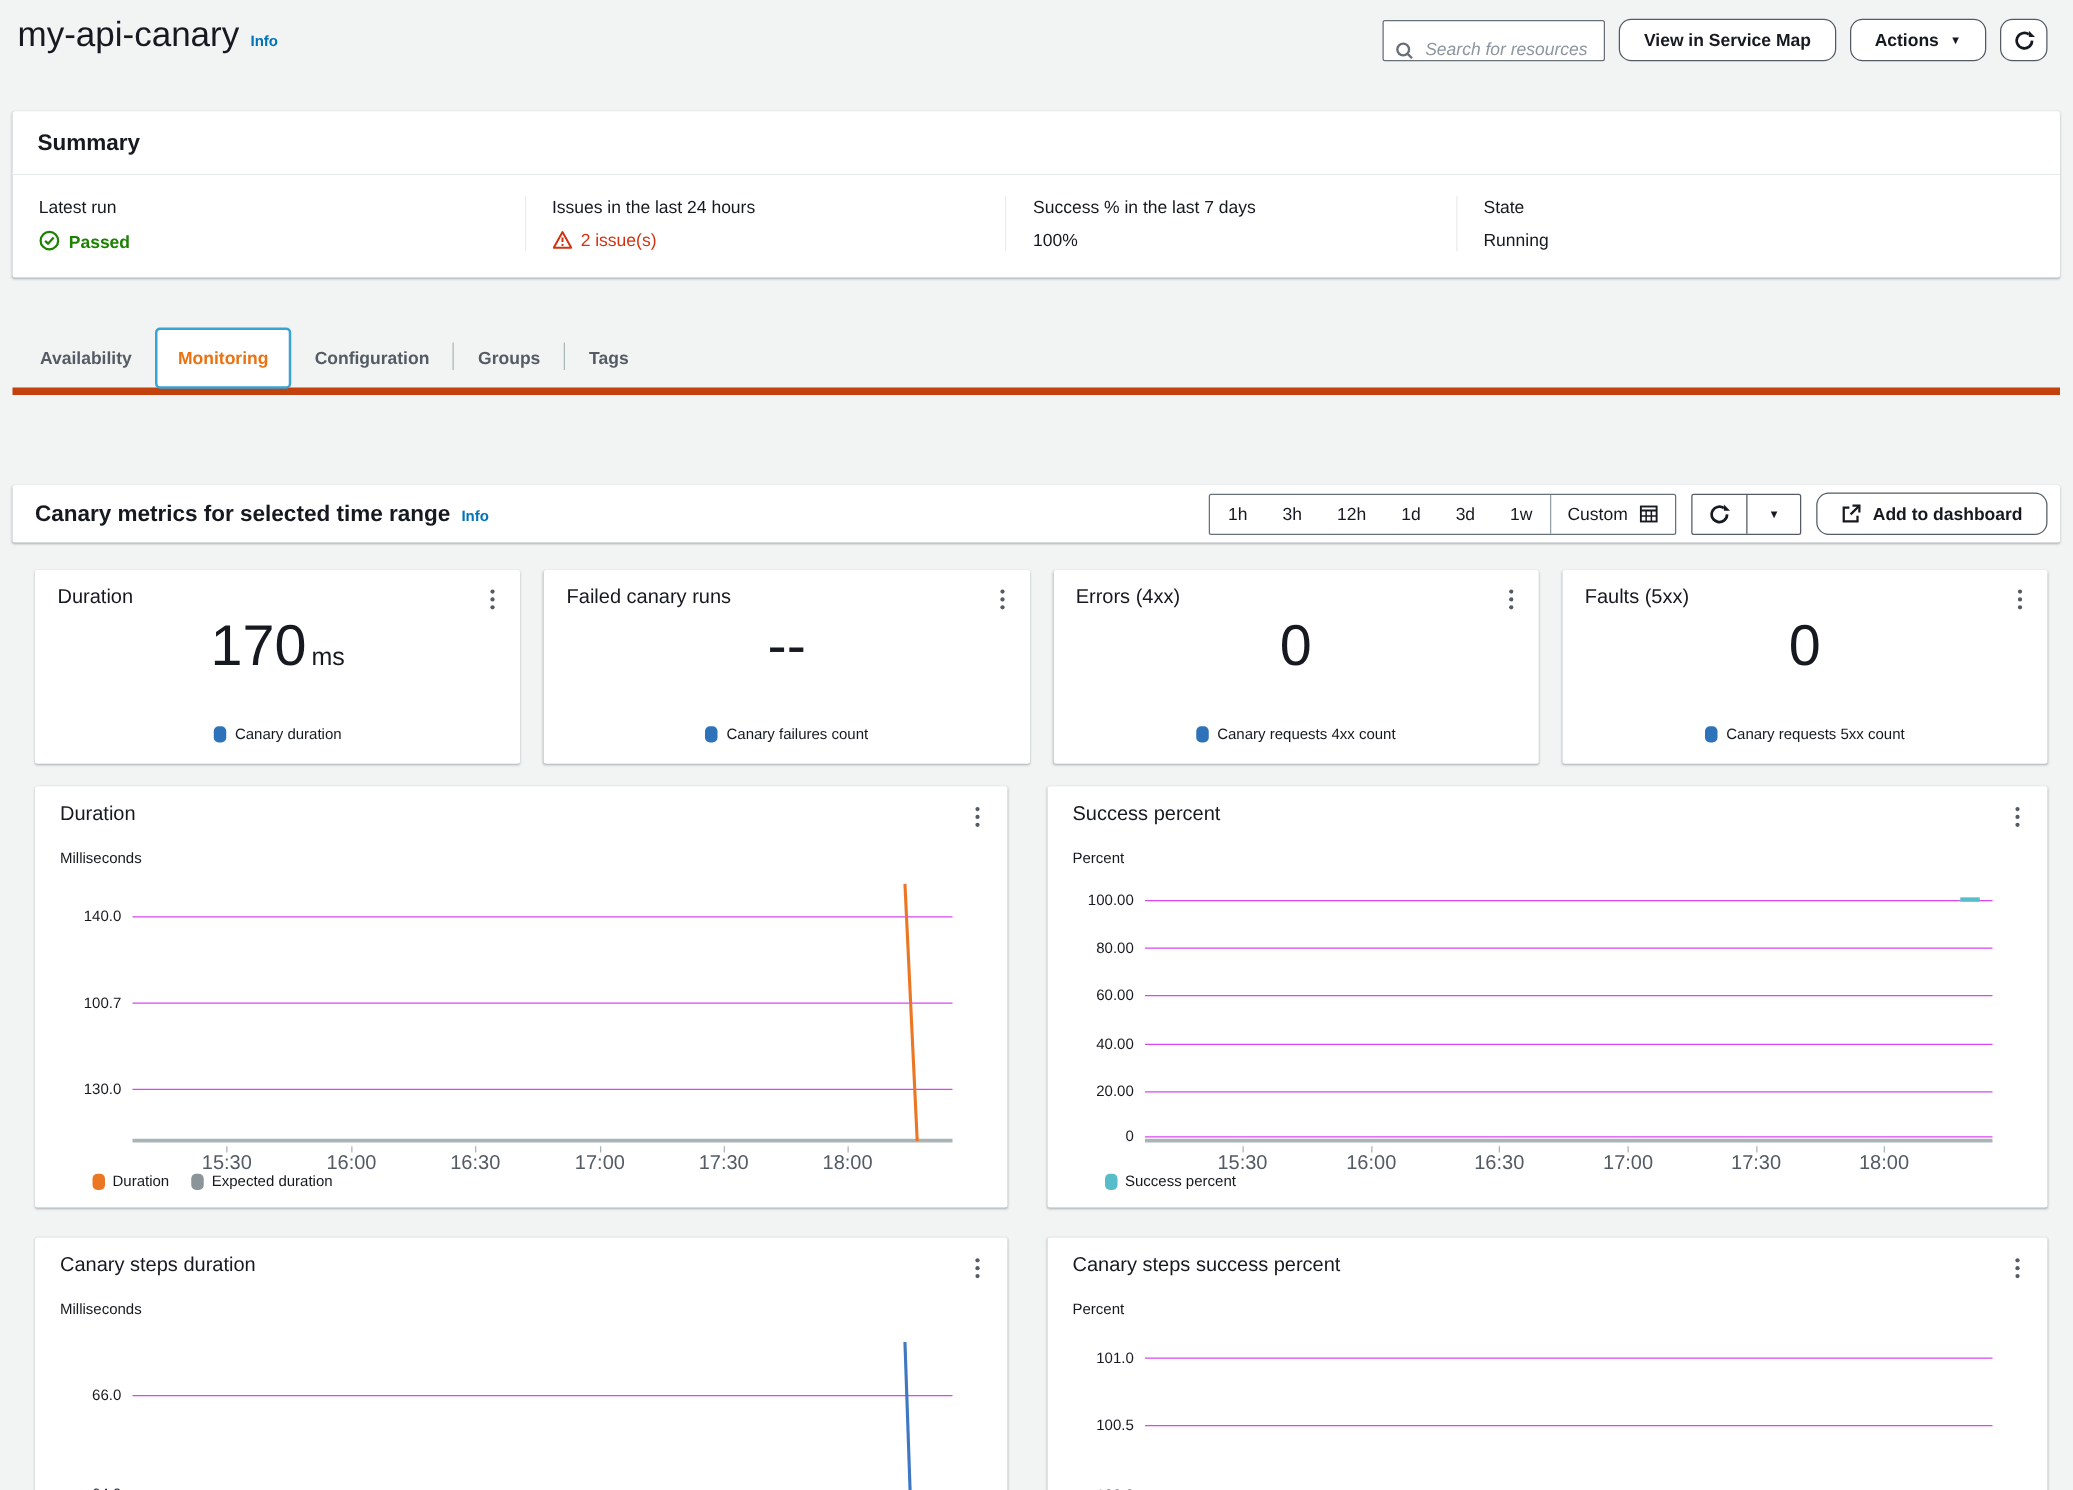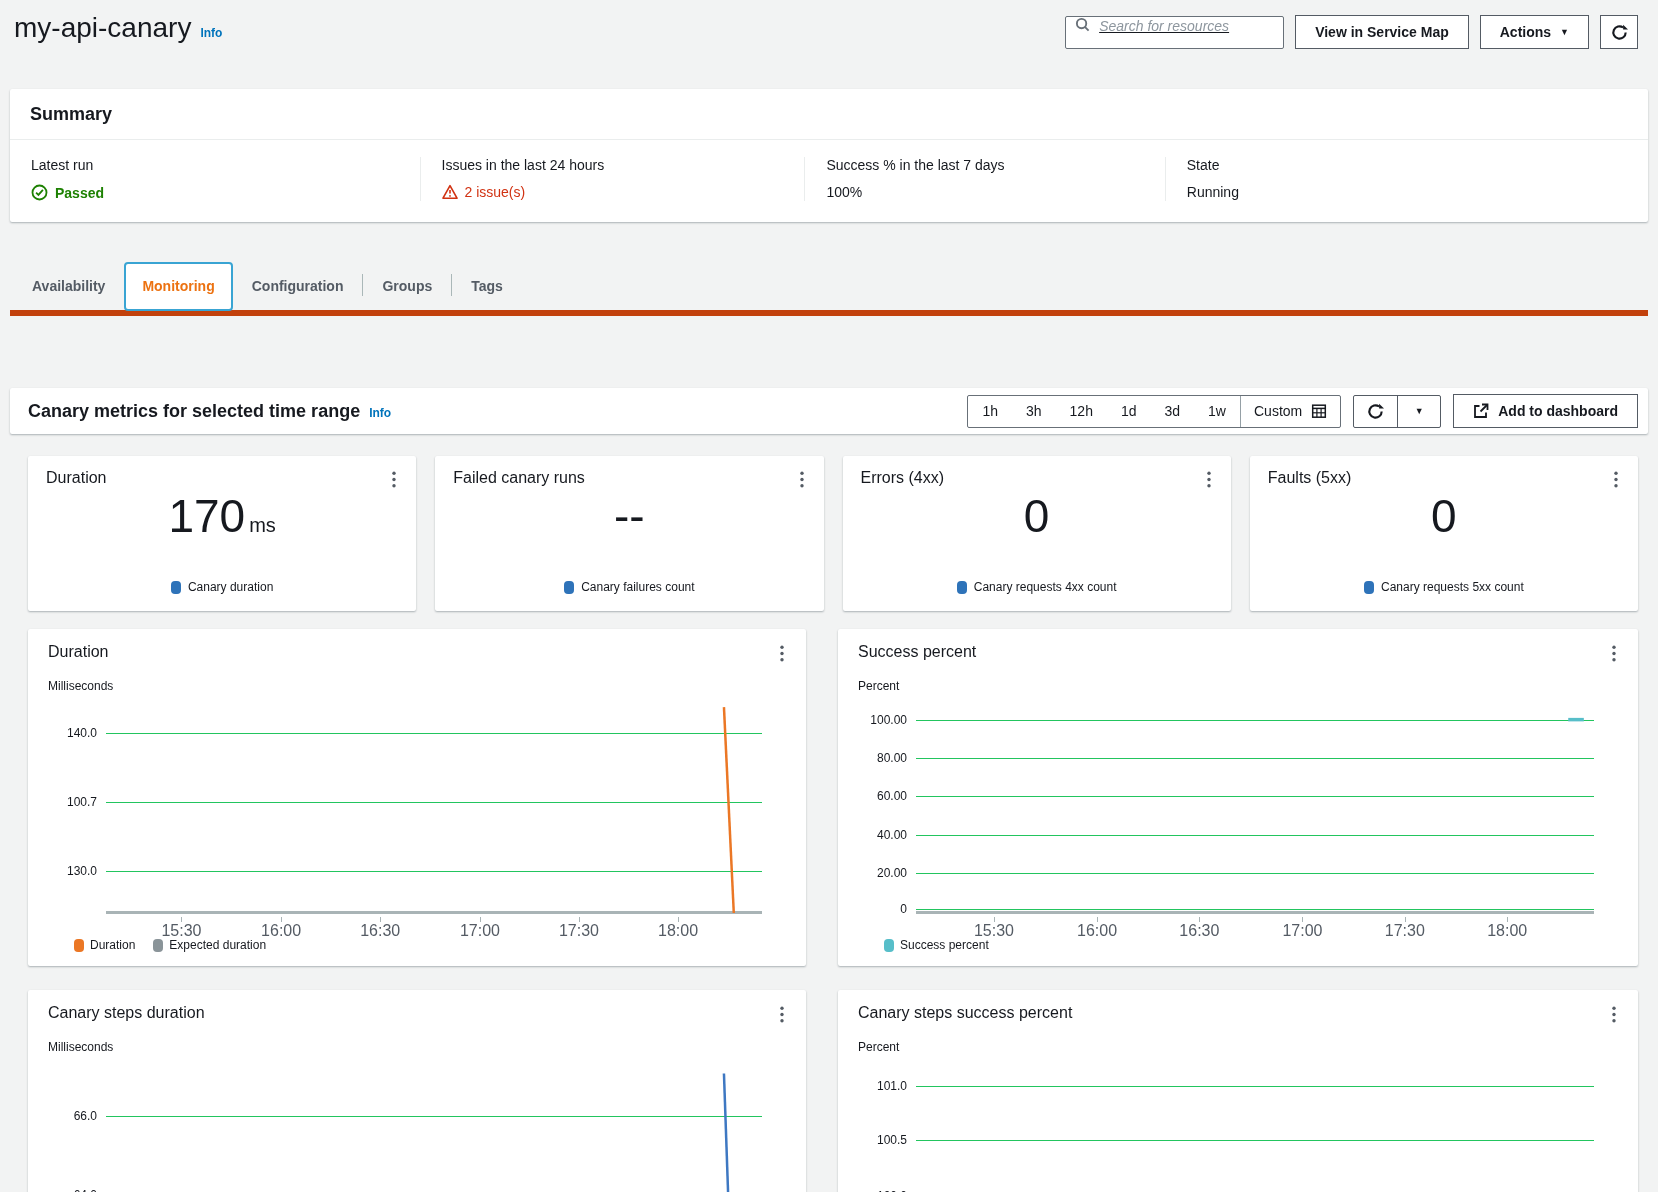--- a/index.html
+++ b/index.html
@@ -9,24 +9,24 @@
     background: #f2f3f3;
     font-family: "Liberation Sans", sans-serif;
     color: #16191f; font-size: 14px;
   }
   
   .topbar { display: flex; justify-content: space-between; align-items: flex-start; padding: 12px 20px 0 14px; }
   .title-wrap { display: flex; align-items: baseline; }
   .page-title { font-size: 28px; font-weight: 400; margin: 0; }
   .info-link { color: #0073bb; font-size: 12px; font-weight: 700; margin-left: 9px; text-decoration: none; cursor: pointer; }
   .topbar-right { display: flex; gap: 11px; align-items: center; margin-top: 3px; }
-  .search-box { display: flex; align-items: flex-start; width: 219px; height: 33px; border: 1px solid #687078; border-radius: 2px; background: #fff; padding: 0 9px; gap: 7px; text-decoration: underline; }
+  .search-box { display: flex; align-items: flex-end; width: 178px; height: 33px; border: 1px solid #687078; border-radius: 2px; background: #fff; padding: 0 9px; gap: 7px; }
   .search-box input { border: none; outline: none; width: 100%; font-size: 14px; font-family: inherit; font-style: italic; color: #16191f; background: transparent; }
   .search-box input::placeholder { color: #8d969e; font-style: italic; }
-  .btn { height: 34px; display: inline-flex; align-items: center; gap: 9px; padding: 0 19px; background: #fff; border: 1px solid #545b64; border-radius: 0; font-weight: 700; font-size: 14px; color: #16191f; cursor: pointer; font-family: inherit; }
+  .btn { height: 34px; display: inline-flex; align-items: center; gap: 9px; padding: 0 19px; background: #fff; border: 1px solid #545b64; border-radius: 10px; font-weight: 700; font-size: 14px; color: #16191f; cursor: pointer; font-family: inherit; }
   .icon-btn { width: 38px; padding: 0; justify-content: center; }
   .caret { font-size: 9px; line-height: 1; }
   
   .panel { background: #fff; border-radius: 2px; box-shadow: 0 1px 2px 0 rgba(0,28,36,.3); }
   .summary-panel { margin: 40px 10px 0; }
   .summary-header { padding: 15px 20px 14px; border-bottom: 1px solid #eaeded; }
   .summary-header h2 { margin: 0; font-size: 18px; font-weight: 700; }
   .summary-grid { display: grid; grid-template-columns: 25% 23.5% 22% 29.5%; padding: 17px 0 21px; }
   .summary-col { padding: 0 21px; }
   .summary-col + .summary-col { border-left: 1px solid #eaeded; }
@@ -61,21 +61,21 @@
   .dot { width: 10px; height: 13px; border-radius: 4px; flex: none; }
   
   .charts-row { display: grid; grid-template-columns: 778px 800px; gap: 32px; margin: 18px 20px 0 28px; }
   .charts-row.bottom { margin-top: 24px; }
   .chart-panel { background: #fff; border-radius: 2px; box-shadow: 0 1px 2px 0 rgba(0,28,36,.3); padding: 14px 20px 12px; height: 337px; display: flex; flex-direction: column; }
   .charts-row.bottom .chart-panel { height: 340px; }
   .chart-head { display: flex; justify-content: space-between; align-items: flex-start; }
   .chart-title { font-size: 16px; font-weight: 400; margin: 0; }
   .unit-label { font-size: 12px; margin: 15px 0 12px; }
   .plot { position: relative; flex: 1; margin-left: 58px; margin-right: 24px; }
-  .gridline { position: absolute; left: 0; right: 0; height: 1px; background: #22c55e; text-align: center; }
+  .gridline { position: absolute; left: 0; right: 0; height: 1px; background: #d946ef; text-align: center; }
   .ylabel { position: absolute; right: calc(100% + 9px); top: -7px; font-size: 12px; color: #16191f; white-space: nowrap; }
   .baseline { position: absolute; left: 0; right: 0; bottom: 0; height: 3px; background: #a9b4b6; }
   .tickmark { position: absolute; bottom: -8px; width: 1px; height: 5px; background: #a9b4b6; }
   .series-svg { position: absolute; inset: 0; width: 100%; height: 100%; overflow: visible; }
   .x-labels { position: relative; height: 21px; margin-left: 58px; margin-right: 24px; }
   .x-labels span { position: absolute; top: 8px; transform: translateX(-50%); font-size: 16px; color: #545b64; white-space: nowrap; }
   .legend { display: flex; gap: 18px; margin: 3px 0 2px 26px; font-size: 12px; align-items: center; }
   .legend-item { display: flex; align-items: center; gap: 6px; cursor: pointer; }
   .kebab { cursor: pointer; padding: 2px; }
   svg { display: block; }

